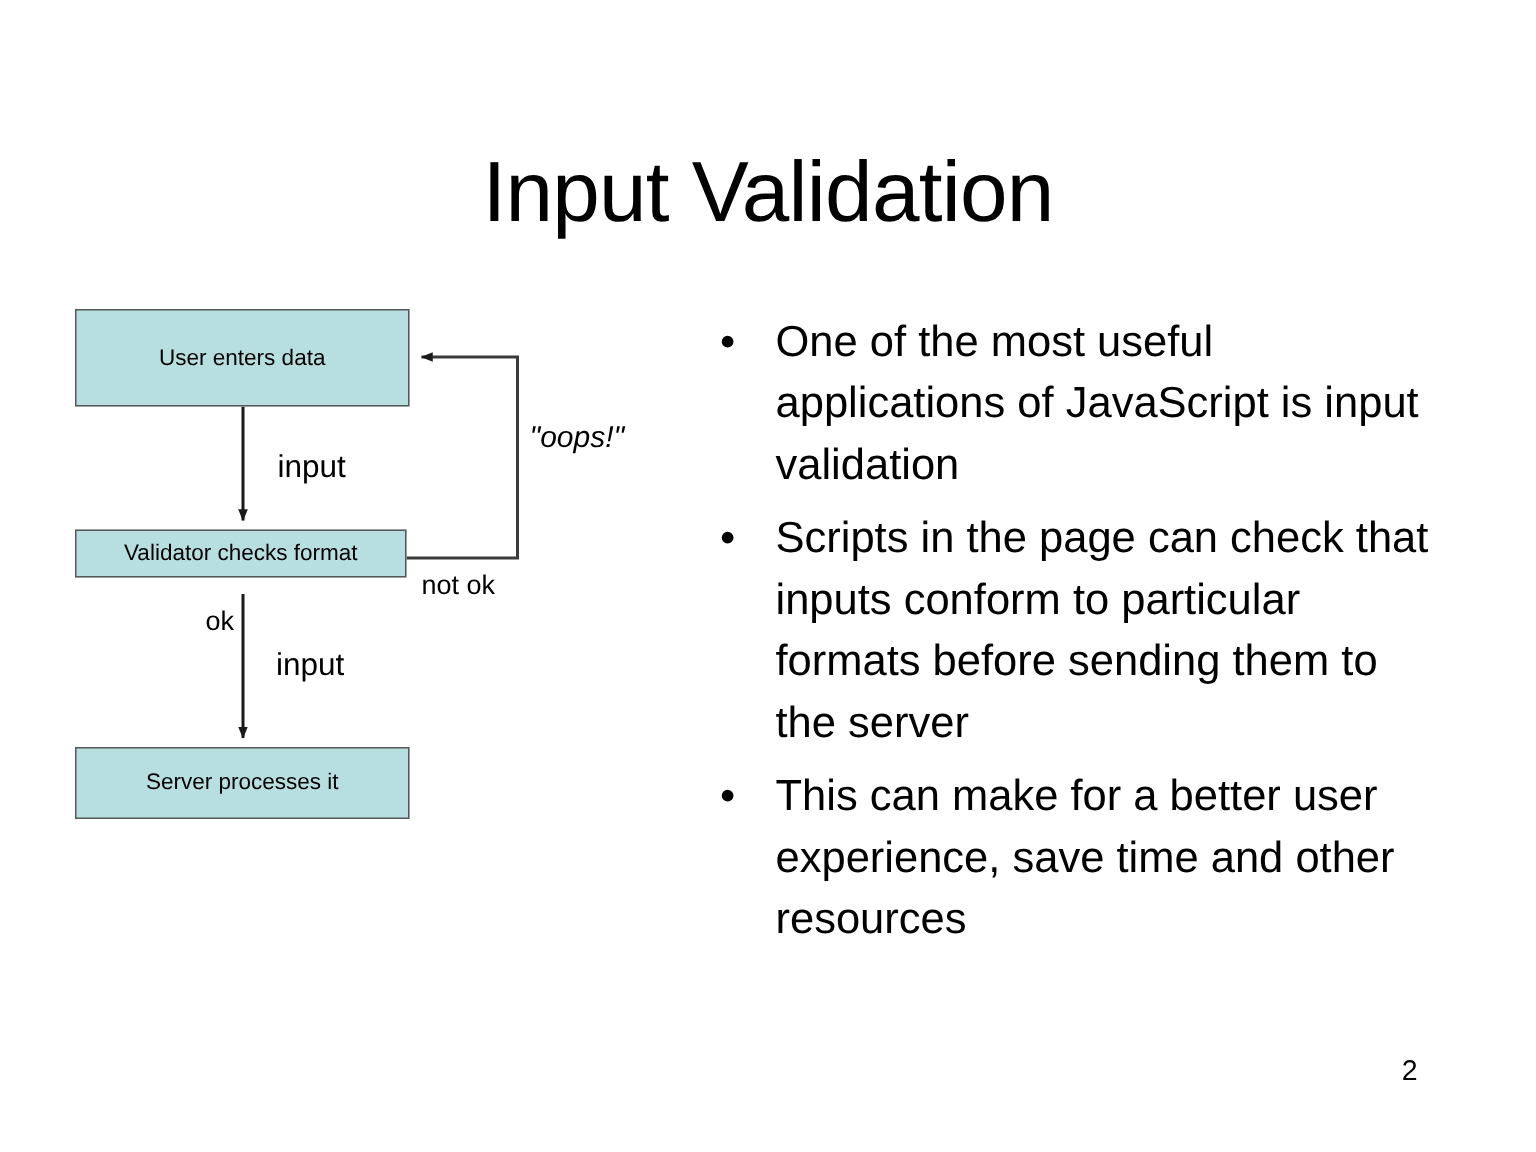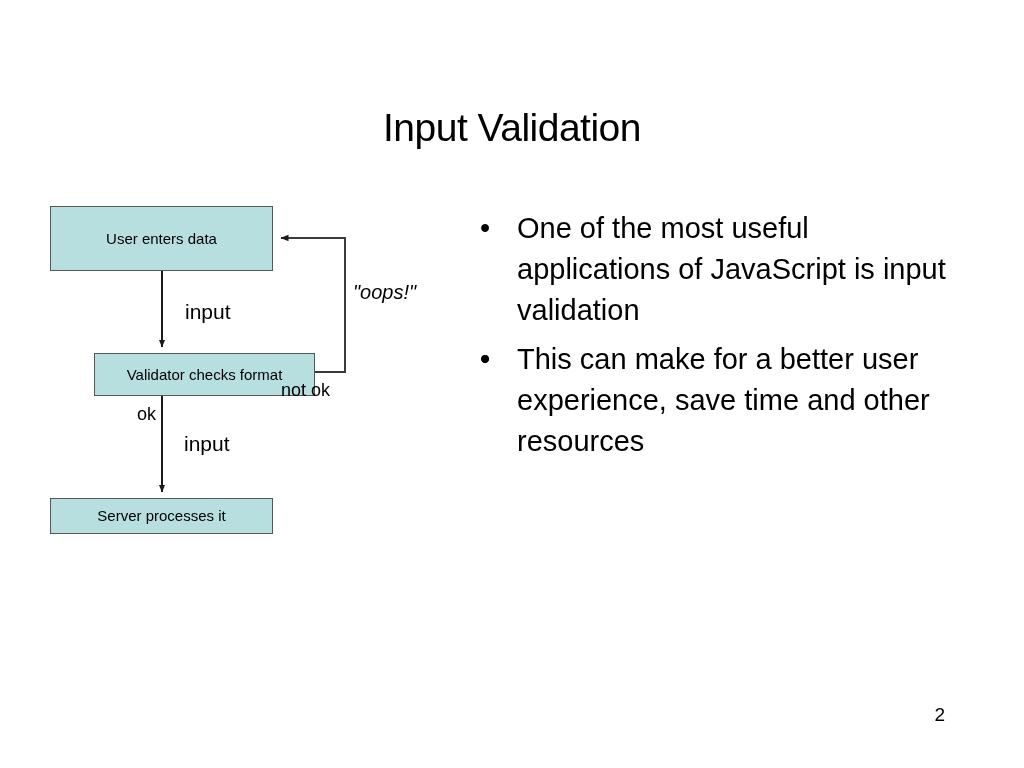--- a/index.html
+++ b/index.html
@@ -11,21 +11,21 @@
     overflow:hidden;
     position:relative;
   }
   #slide{position:absolute;inset:0;}
 
   
   #slide-title{
     position:absolute;
     left:0;right:0;top:96px;
     text-align:center;
-    font-size:39px;
+    font-size:57px;
     line-height:64px;
     font-weight:400;
     letter-spacing:-0.5px;
     color:#000;
   }
 
   
   #flowchart{
     position:absolute;
     left:0;top:0;width:470px;height:620px;padding-left:18px;
@@ -37,22 +37,22 @@
     box-sizing:border-box;
     display:flex;
     align-items:center;
     justify-content:center;
     font-size:15px;
     line-height:18px;
     color:#000;
     text-align:center;
   }
   #box-user{ left:50px;  top:206px; width:223px; height:65px; }
-  #box-validator{ left:50px; top:353px; width:221px; height:43px;margin-left:44px; }
-  #box-server{ left:50px; top:498px; width:223px; height:36px; }
+  #box-validator{ left:50px; top:353px; width:221px; height:32px; }
+  #box-server{ left:50px; top:498px; width:223px; height:48px; }
 
   
   #connectors{
     position:absolute;left:0;top:0;width:470px;height:620px;
     pointer-events:none;
   }
 
   .edge-label{
     position:absolute;
     color:#000;
@@ -146,20 +146,21 @@
 
   <div id="bullets">
 
     <div class="bullet-item">
       <span class="dot">•</span>
       <span>One of the most useful applications of JavaScript is input validation</span>
     </div>
 
     <div class="bullet-item">
       <span class="dot">•</span>
+      <span>Scripts in the page can check that inputs conform to particular formats before sending them to the server</span>
     </div>
 
     <div class="bullet-item">
       <span class="dot">•</span>
       <span>This can make for a better user experience, save time and other resources</span>
     </div>
   </div>
 
   <div id="page-number">2</div>
 

